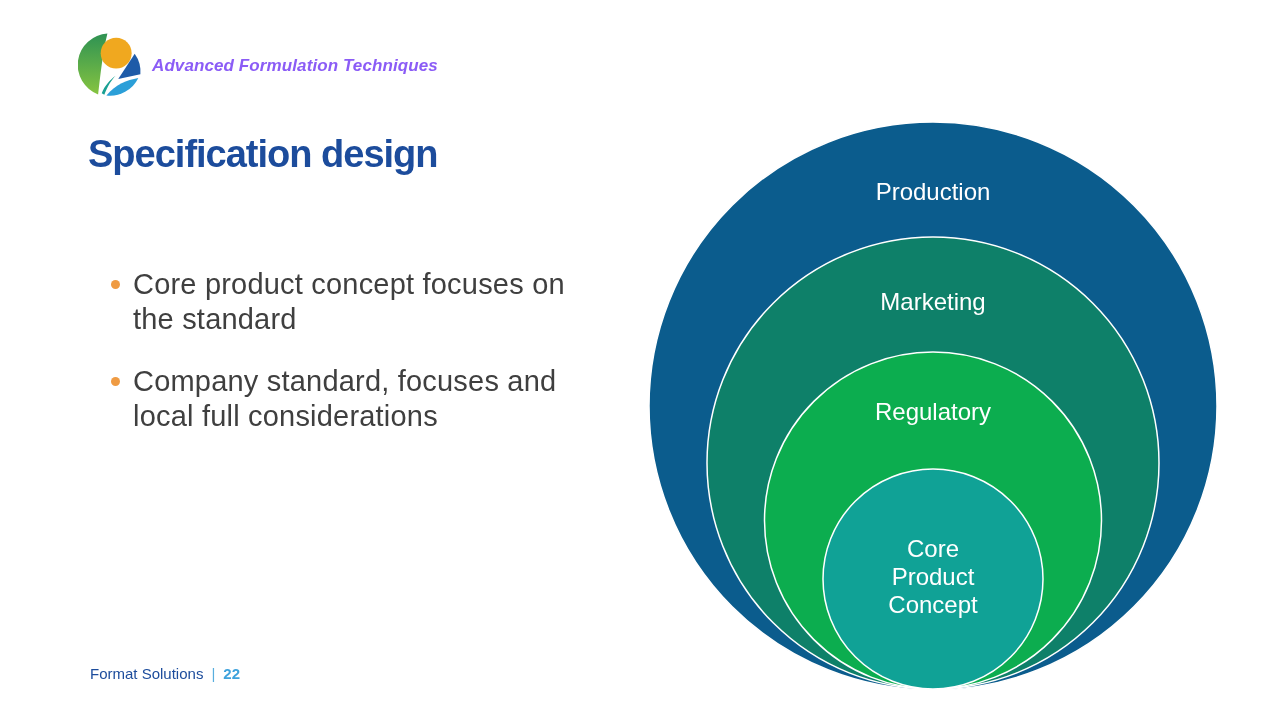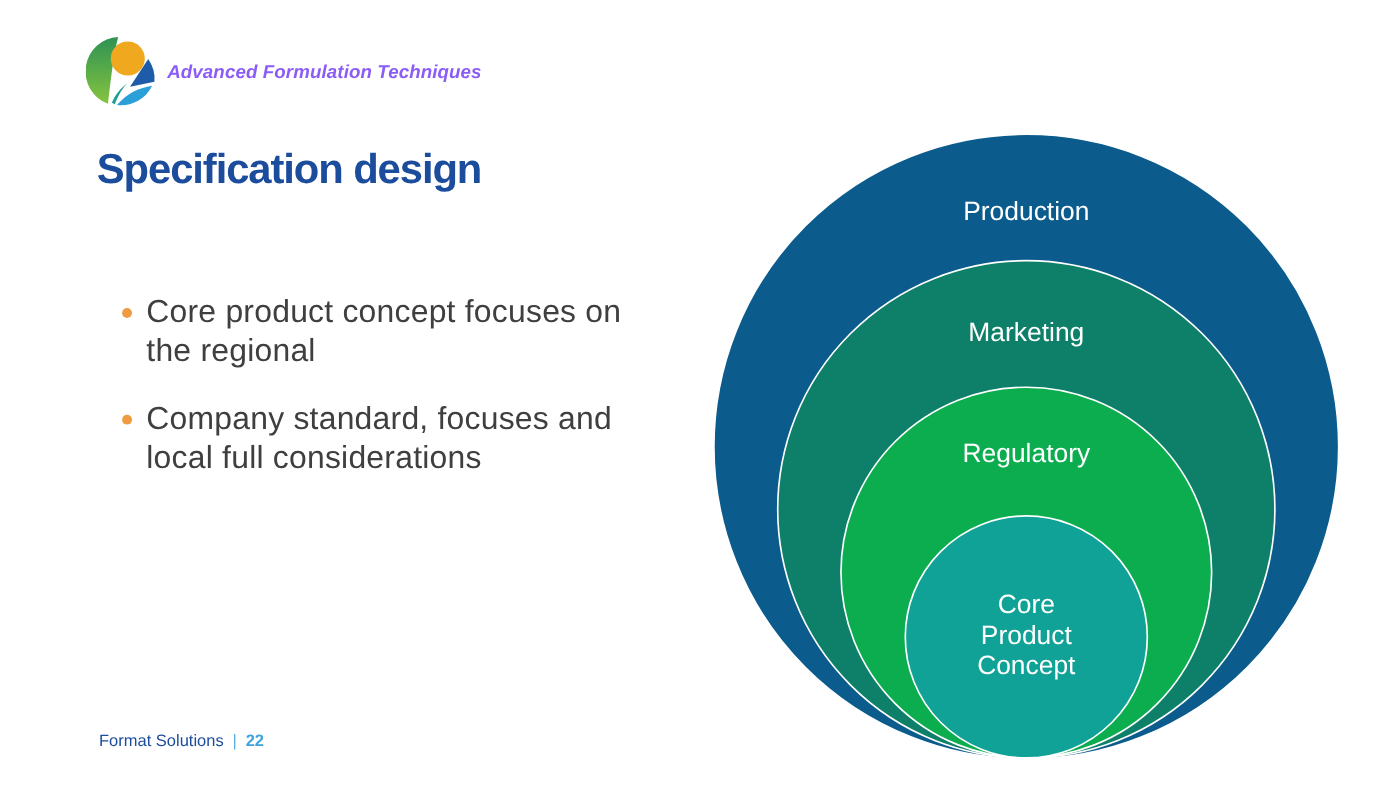--- a/index.html
+++ b/index.html
@@ -81,21 +81,21 @@
   </svg>
   <div class="header-title">Advanced Formulation Techniques</div>
 
   <h1 class="slide-title">Specification design</h1>
 
   <ul class="bullets">
     <li class="bullet">
       <span class="bullet-dot"></span>
       <span class="bullet-text">
         <span class="bullet-line">Core product concept focuses on</span>
-        <span class="bullet-line">the regional</span>
+        <span class="bullet-line">the standard</span>
       </span>
     </li>
     <li class="bullet">
       <span class="bullet-dot"></span>
       <span class="bullet-text">
         <span class="bullet-line">Company standard, focuses and</span>
         <span class="bullet-line">local full considerations</span>
       </span>
     </li>
   </ul>

